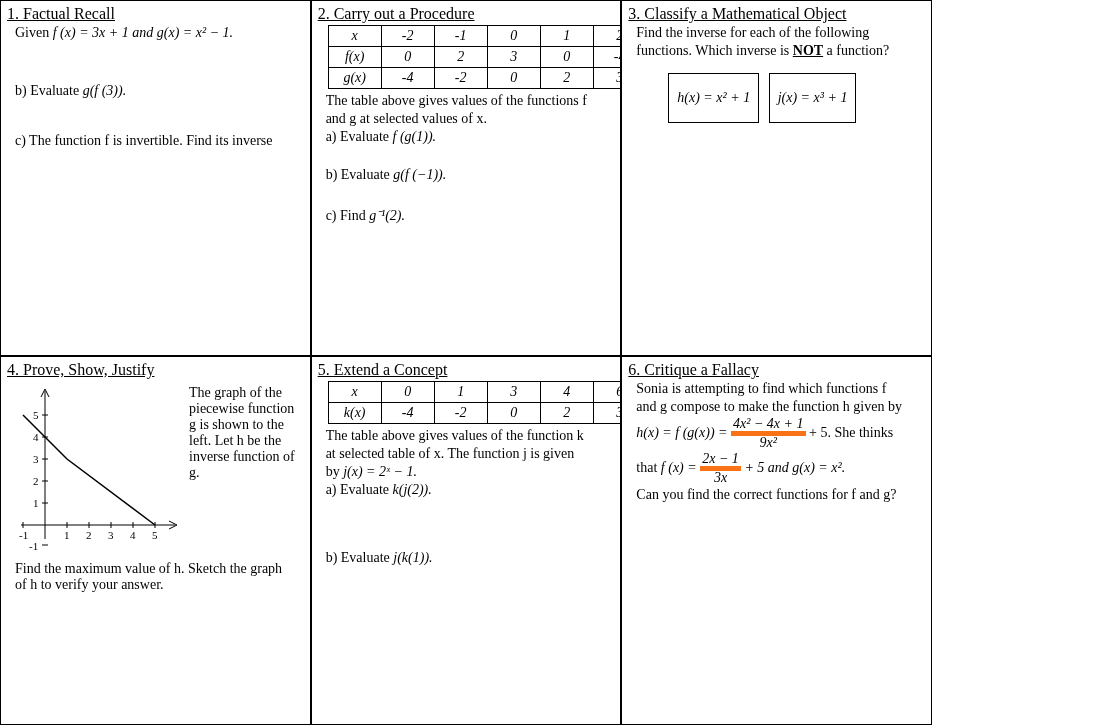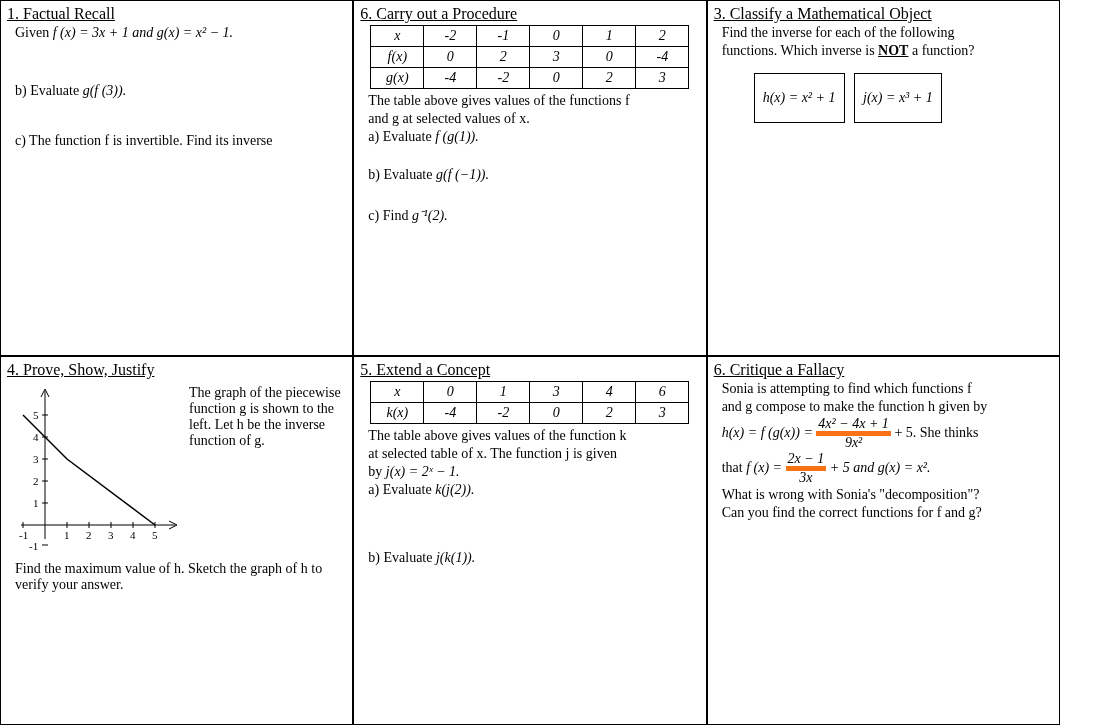--- a/index.html
+++ b/index.html
@@ -8,21 +8,21 @@
     font-family: "Times New Roman", serif;
     font-size: 14px;
     background: #fff;
     color: #000;
   }
   .grid {
     display: grid;
     grid-template-columns: 1fr 1fr 1fr;
     grid-template-rows: auto auto;
     border-collapse: collapse;
-    width: 1060px;
+    width: 932px;
     height: 725px;
   }
   .cell {
     border: 1px solid #000;
     padding: 4px 6px 6px 6px;
     position: relative;
     overflow: hidden;
   }
   .cell-title {
     font-size: 16px;
@@ -94,21 +94,21 @@
       <span>b)  Evaluate </span>
       <span class="ital">g(f (3)).</span>
     </div>
     <div style="height:30px"></div>
     <div class="line">
       <span>c)   The function f is invertible. Find its inverse</span>
     </div>
   </div>
 
   <div class="cell">
-    <div class="cell-title">6. Carry out a Procedure</div>
+    <div class="cell-title">2. Carry out a Procedure</div>
     <table class="val-table" style="margin-left:10px">
       <tbody>
           <tr>
         <td>x</td>
         <td>-2</td>
         <td>-1</td>
         <td>0</td>
         <td>1</td>
         <td>2</td>
       </tr>
@@ -268,17 +268,16 @@
     <div class="line">
       <span>that  </span>
       <span class="ital">f (x) = </span>
       <span class="frac">
         <span class="num">2x − 1</span>
         <span class="den">3x</span>
       </span>
       <span class="ital"> + 5 and  </span>
       <span class="ital">g(x) = x².</span>
     </div>
-    <div class="line">What is wrong with Sonia's "decomposition"?</div>
     <div class="line">Can you find the correct functions for f and g?</div>
   </div>
 
 </div>
 
 </body></html>

